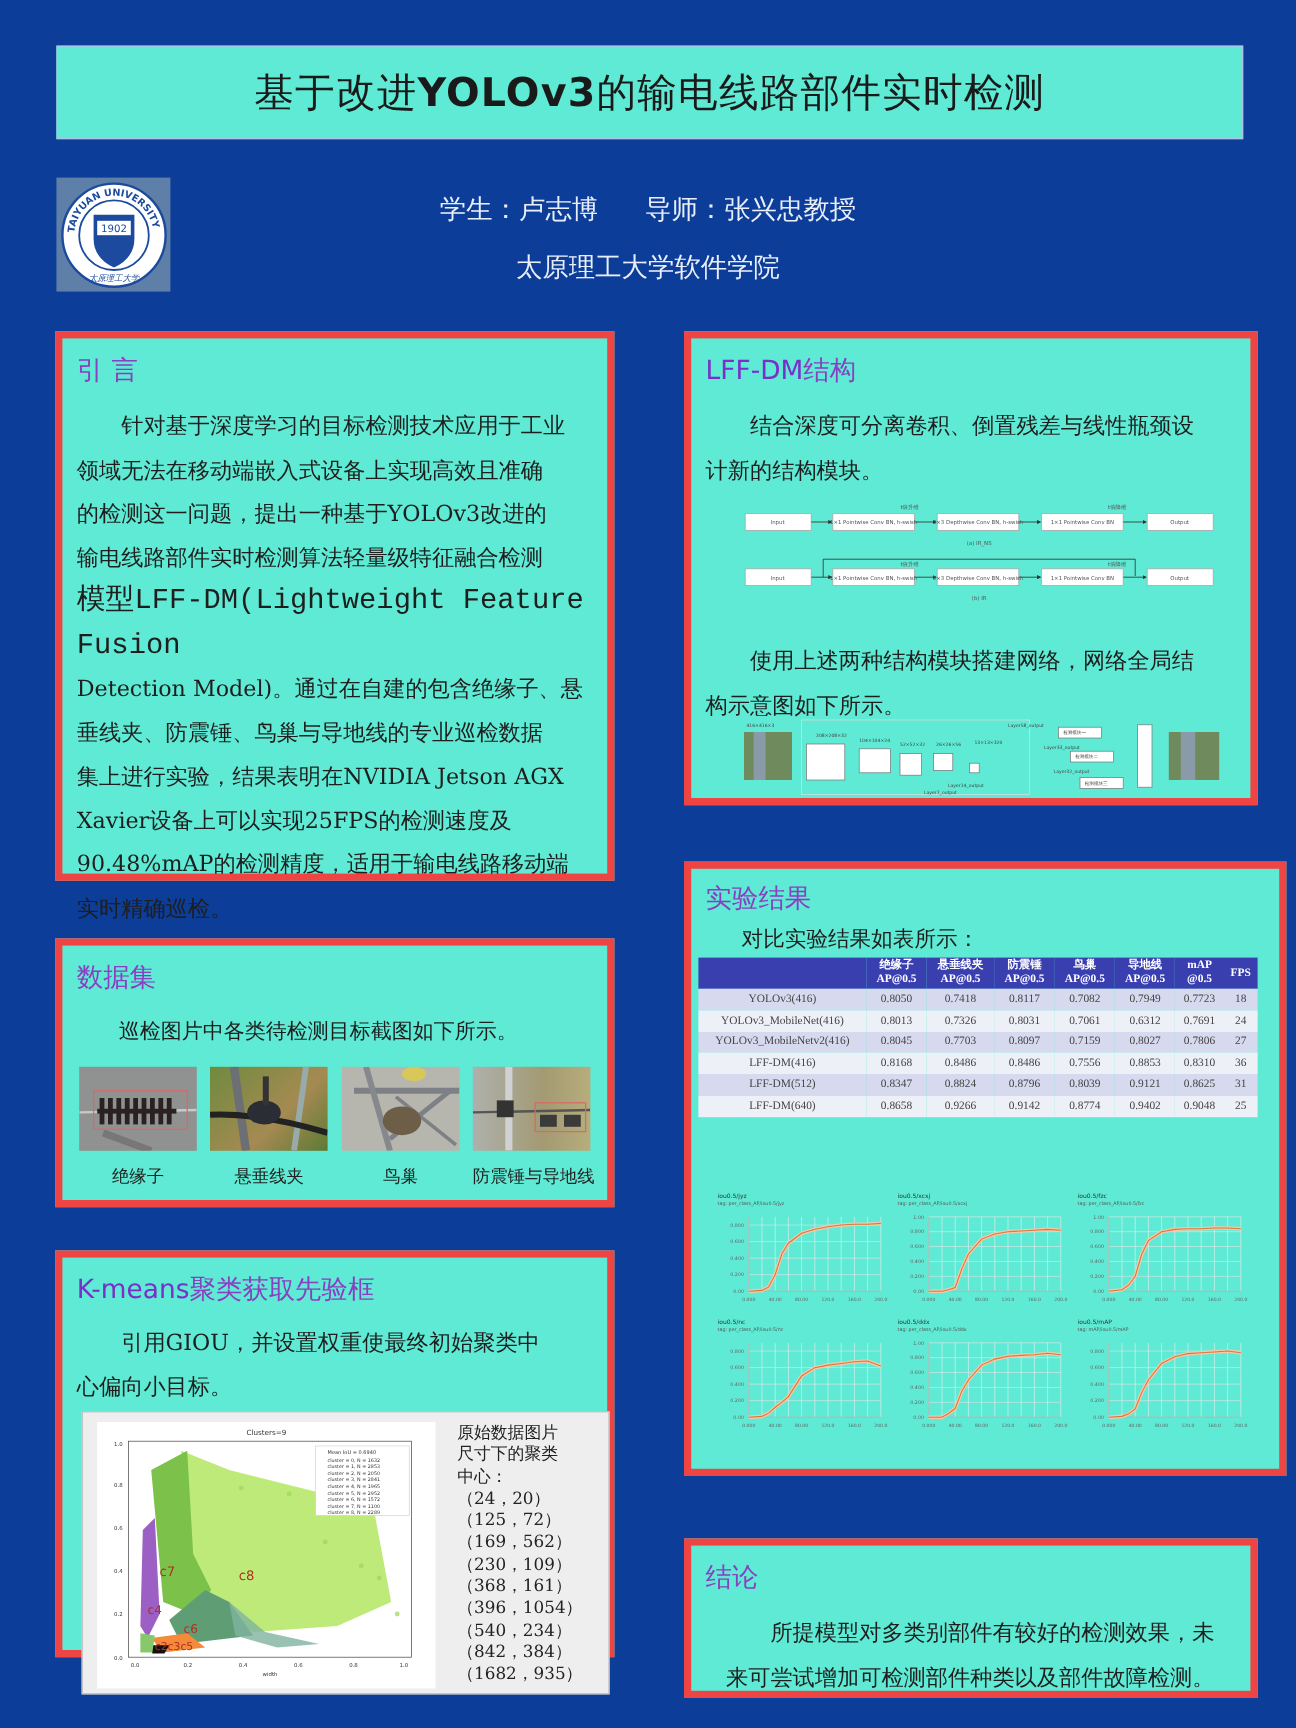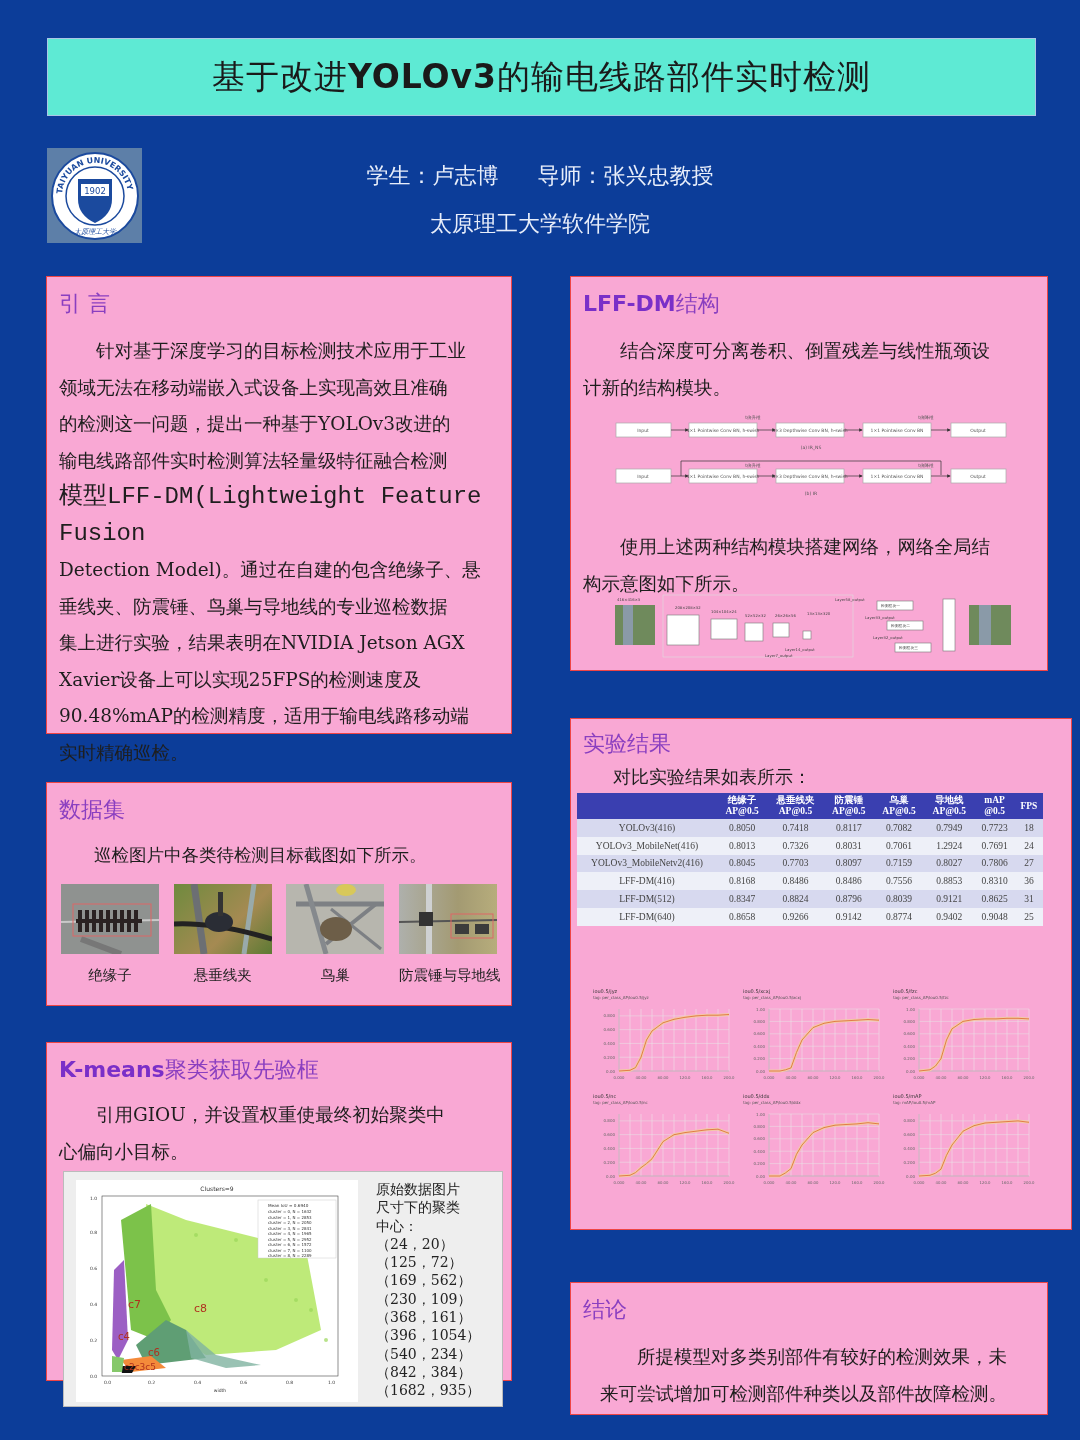--- a/index.html
+++ b/index.html
@@ -24,28 +24,28 @@
   .logo {
     position: absolute; left: 47px; top: 148px; width: 95px; height: 95px;
     background: #5d7fa8; display: flex; align-items: center; justify-content: center;
   }
   .authors {
     position: absolute; left: 150px; top: 152px; width: 780px; text-align: center;
     color: #e8eefa; font-size: 22px; line-height: 48px;
   }
   .authors .row1 span { margin: 0 16px; }
   .panel {
-    position: absolute; background: #f9a8d4; border: 1px solid #ef4444;
+    position: absolute; background: #5eead4; border: 6px solid #ef4444;
   }
   .panel h2 {
     font-family: "DejaVu Sans", "Liberation Sans", sans-serif;
     font-weight: normal; color: #8a3fc0; font-size: 22px;
     margin: 12px 0 0 12px;
   }
-  .panel h2 b { font-weight: bold; color: #7a2fc8; }
+  .panel h2 b { font-weight: normal; color: #7a2fc8; }
   .para {
     font-size: 18.5px; line-height: 36.5px; color: #1e1e1e;
     padding: 0 12px; text-indent: 2em;
   }
   .para .latin { font-family: Liberation Mono, monospace; font-size: 24px; }
   
   #p-intro { left: 46px; top: 276px; width: 466px; height: 458px; }
   #p-intro .para { margin-top: 14px; }
   
   #p-dataset { left: 46px; top: 782px; width: 466px; height: 224px; }
@@ -410,21 +410,21 @@
           <td>0.7949</td>
           <td>0.7723</td>
           <td>18</td>
       </tr>
       <tr>
         <td>YOLOv3_MobileNet(416)</td>
           <td>0.8013</td>
           <td>0.7326</td>
           <td>0.8031</td>
           <td>0.7061</td>
-          <td>1.2924</td>
+          <td>0.6312</td>
           <td>0.7691</td>
           <td>24</td>
       </tr>
       <tr>
         <td>YOLOv3_MobileNetv2(416)</td>
           <td>0.8045</td>
           <td>0.7703</td>
           <td>0.8097</td>
           <td>0.7159</td>
           <td>0.8027</td>

